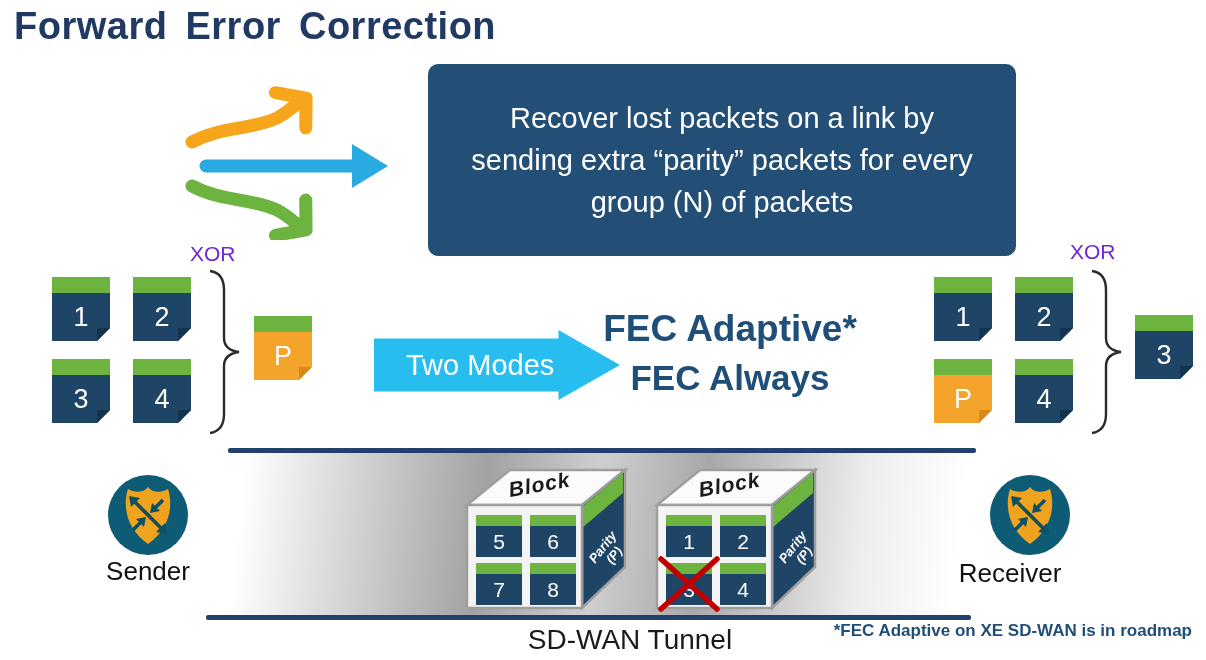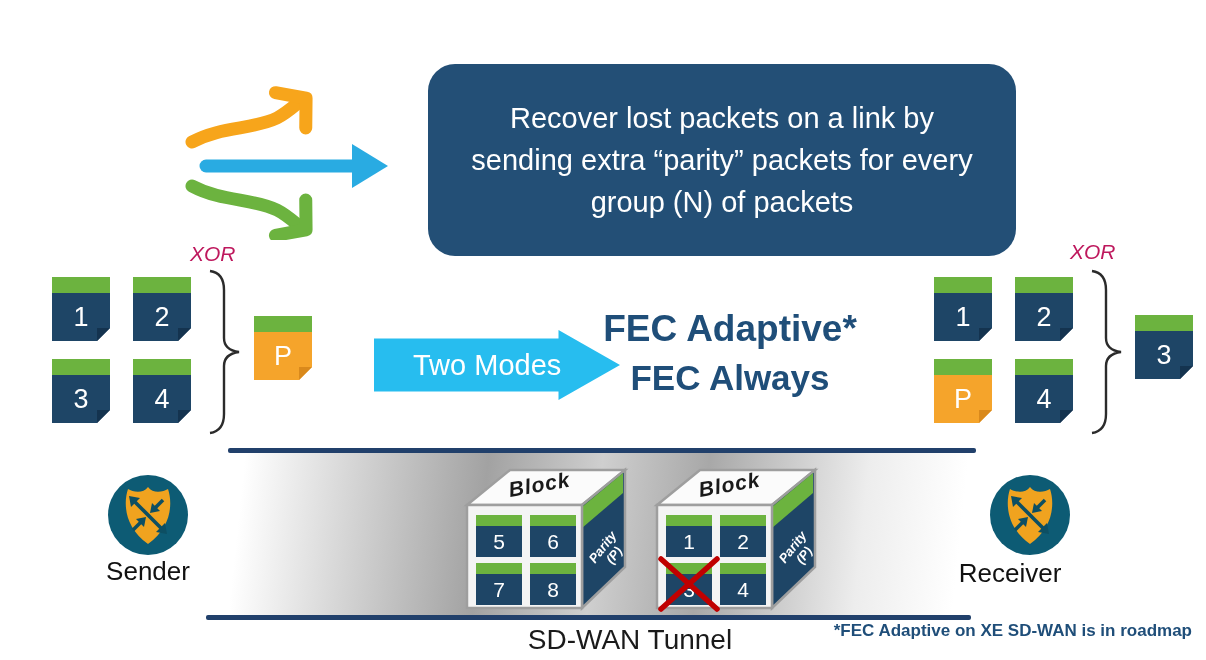--- a/index.html
+++ b/index.html
@@ -4,41 +4,41 @@
 <style>
   html,body{margin:0;padding:0;background:#fff;}
   #slide{position:relative;width:1206px;height:660px;background:#ffffff;overflow:hidden;
          font-family:"Liberation Sans",sans-serif;}
   .abs{position:absolute;}
 
   
   #title{left:14px;top:5px;font-size:38px;font-weight:700;color:#203A64;word-spacing:7px;letter-spacing:.5px;}
 
   
-  #infobox{left:428px;top:64px;width:588px;height:192px;background:#234F76;border-radius:27px;
+  #infobox{left:428px;top:64px;width:588px;height:192px;background:#234F76;border-radius:10px;
            display:flex;align-items:center;justify-content:center;}
   #infobox .txt{color:#fff;font-size:29px;line-height:1.45;text-align:center;padding:0 34px;font-weight:500;}
 
   
   .packet{position:absolute;width:58px;height:64px;}
   .pk-top{height:16px;background:#6CB33F;}
   .pk-body{height:48px;background:#1E4566;color:#fff;font-size:27px;display:flex;align-items:center;justify-content:center;
            clip-path:polygon(0 0,100% 0,100% calc(100% - 13px),calc(100% - 13px) 100%,0 100%);}
   .pk-fold{position:absolute;right:0;bottom:0;width:13px;height:13px;background:#14334F;
            clip-path:polygon(0 0,100% 0,0 100%);}
   .packet.orange .pk-body{background:#F5A42B;}
   .packet.orange .pk-fold{background:#D9891C;}
 
-  .xor{font-size:21px;color:#be185d;font-style:italic;}
+  .xor{font-size:21px;color:#6d28d9;}
 
   
   #twomodes{left:374px;top:330px;width:246px;height:70px;background:#27BDEF;
             clip-path:polygon(0 12%,75% 12%,75% 0,100% 50%,75% 100%,75% 88%,0 88%);
             display:flex;align-items:center;}
-  #twomodes .txt{color:#fff;font-size:29px;padding-left:16px;margin-left:23px;}
+  #twomodes .txt{color:#fff;font-size:29px;padding-left:32px;}
 
   #fecmodes{left:592px;top:304px;width:276px;text-align:center;color:#1F4E79;font-weight:700;}
   #fecmodes .m1{font-size:37px;line-height:49px;}
   #fecmodes .m2{font-size:35px;line-height:49px;text-align:center;}
 
   
   #tunnel-grad{left:230px;top:453px;width:745px;height:163px;
       background:linear-gradient(96deg,#ffffff 2%,#a2a2a2 34%,#cfcfcf 49%,#a8a8a8 63%,#ededed 84%,#ffffff 97%);}
   .tline{height:5px;background:#21406B;border-radius:2px;}
   #tline-top{left:228px;top:448px;width:748px;}
@@ -46,20 +46,21 @@
   #tunnel-label{left:480px;top:624px;width:300px;text-align:center;font-size:28px;color:#1a1a1a;}
 
   .node-label{font-size:26px;color:#111;text-align:center;}
   #footnote{right:14px;top:621px;font-size:17px;font-weight:700;color:#1F4E79;}
 </style>
 </head>
 <body>
 
 <div id="slide">
 
+  <div class="abs" id="title">Forward Error Correction</div>
 
   <svg class="abs" style="left:182px;top:82px" width="220" height="158" viewBox="0 0 220 158">
     <path d="M10,60 C40,44 70,48 95,36 C103,32 110,26 116,21" fill="none" stroke="#F7A51B" stroke-width="13" stroke-linecap="round"></path>
     <g transform="translate(121,17) rotate(-32)">
       <path d="M-20,-20 L3,1 L-13,26" fill="none" stroke="#F7A51B" stroke-width="13" stroke-linecap="round" stroke-linejoin="round"></path>
     </g>
     <path d="M24,84 L174,84" fill="none" stroke="#29ABE2" stroke-width="13" stroke-linecap="round"></path>
     <path d="M170,62 L206,84 L170,106 Z" fill="#29ABE2"></path>
     <path d="M10,104 C40,120 70,116 95,128 C103,132 110,138 116,143" fill="none" stroke="#6CB33F" stroke-width="13" stroke-linecap="round"></path>
     <g transform="translate(121,147) rotate(32)">

